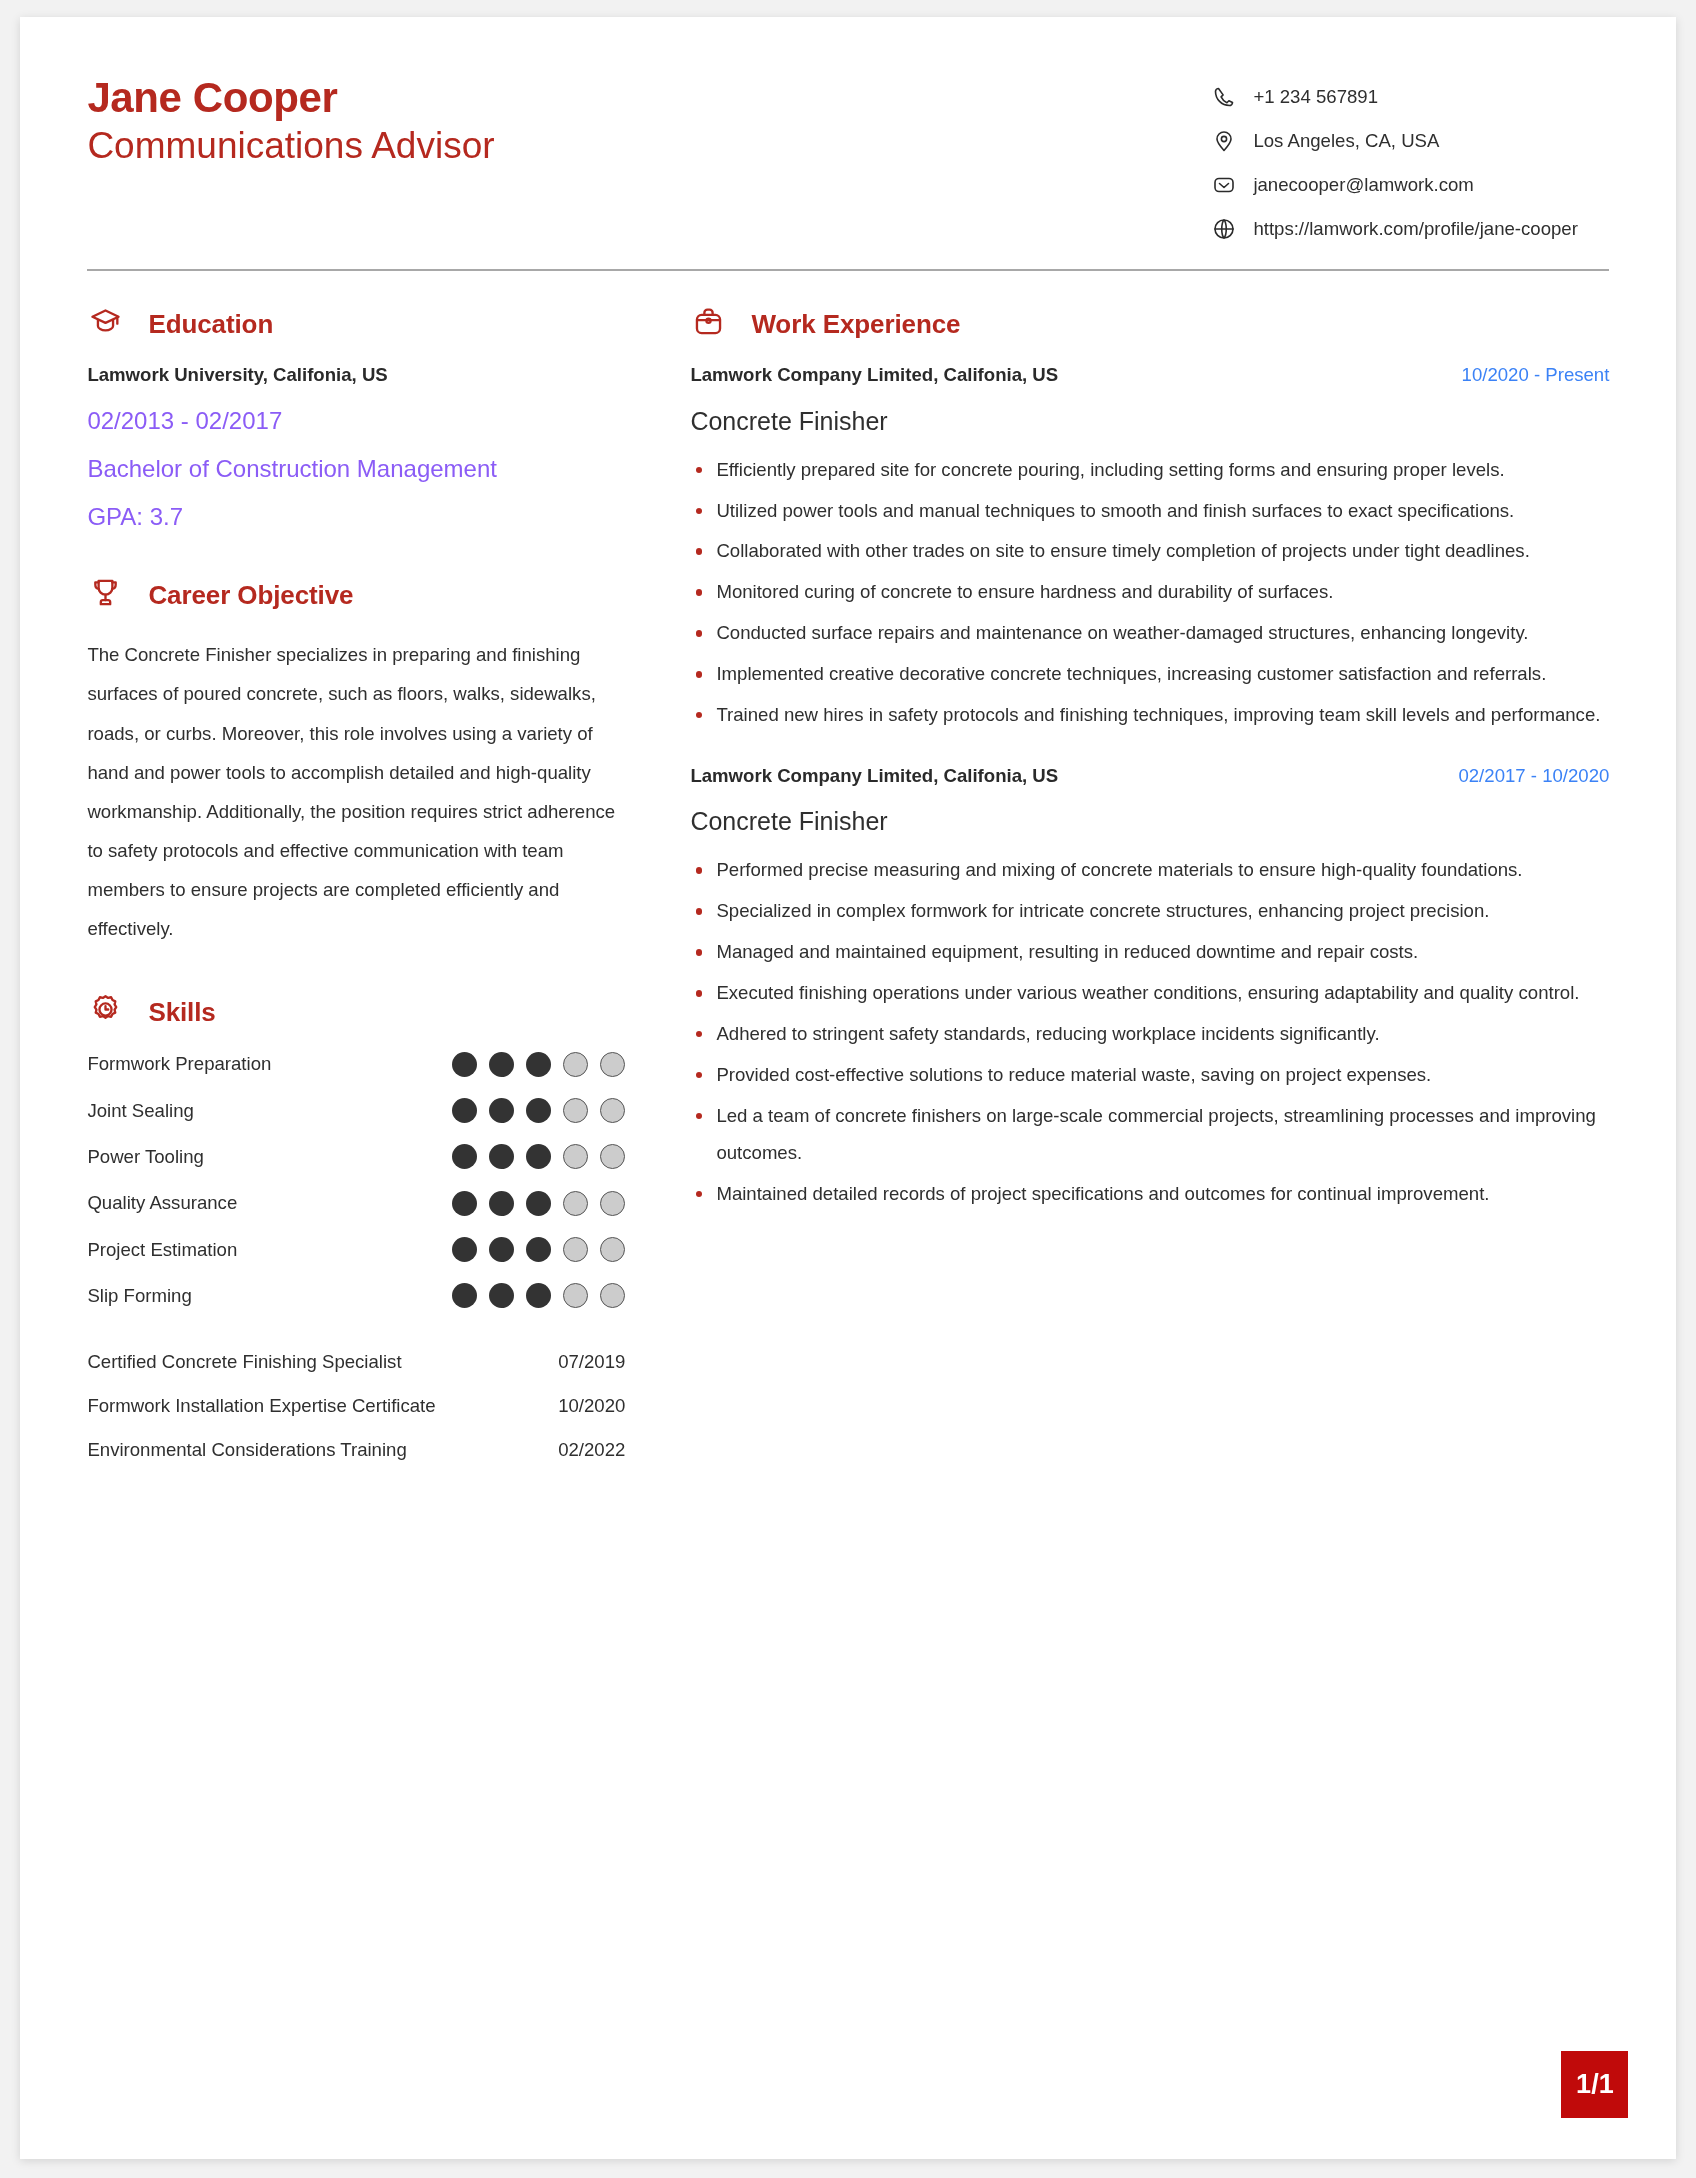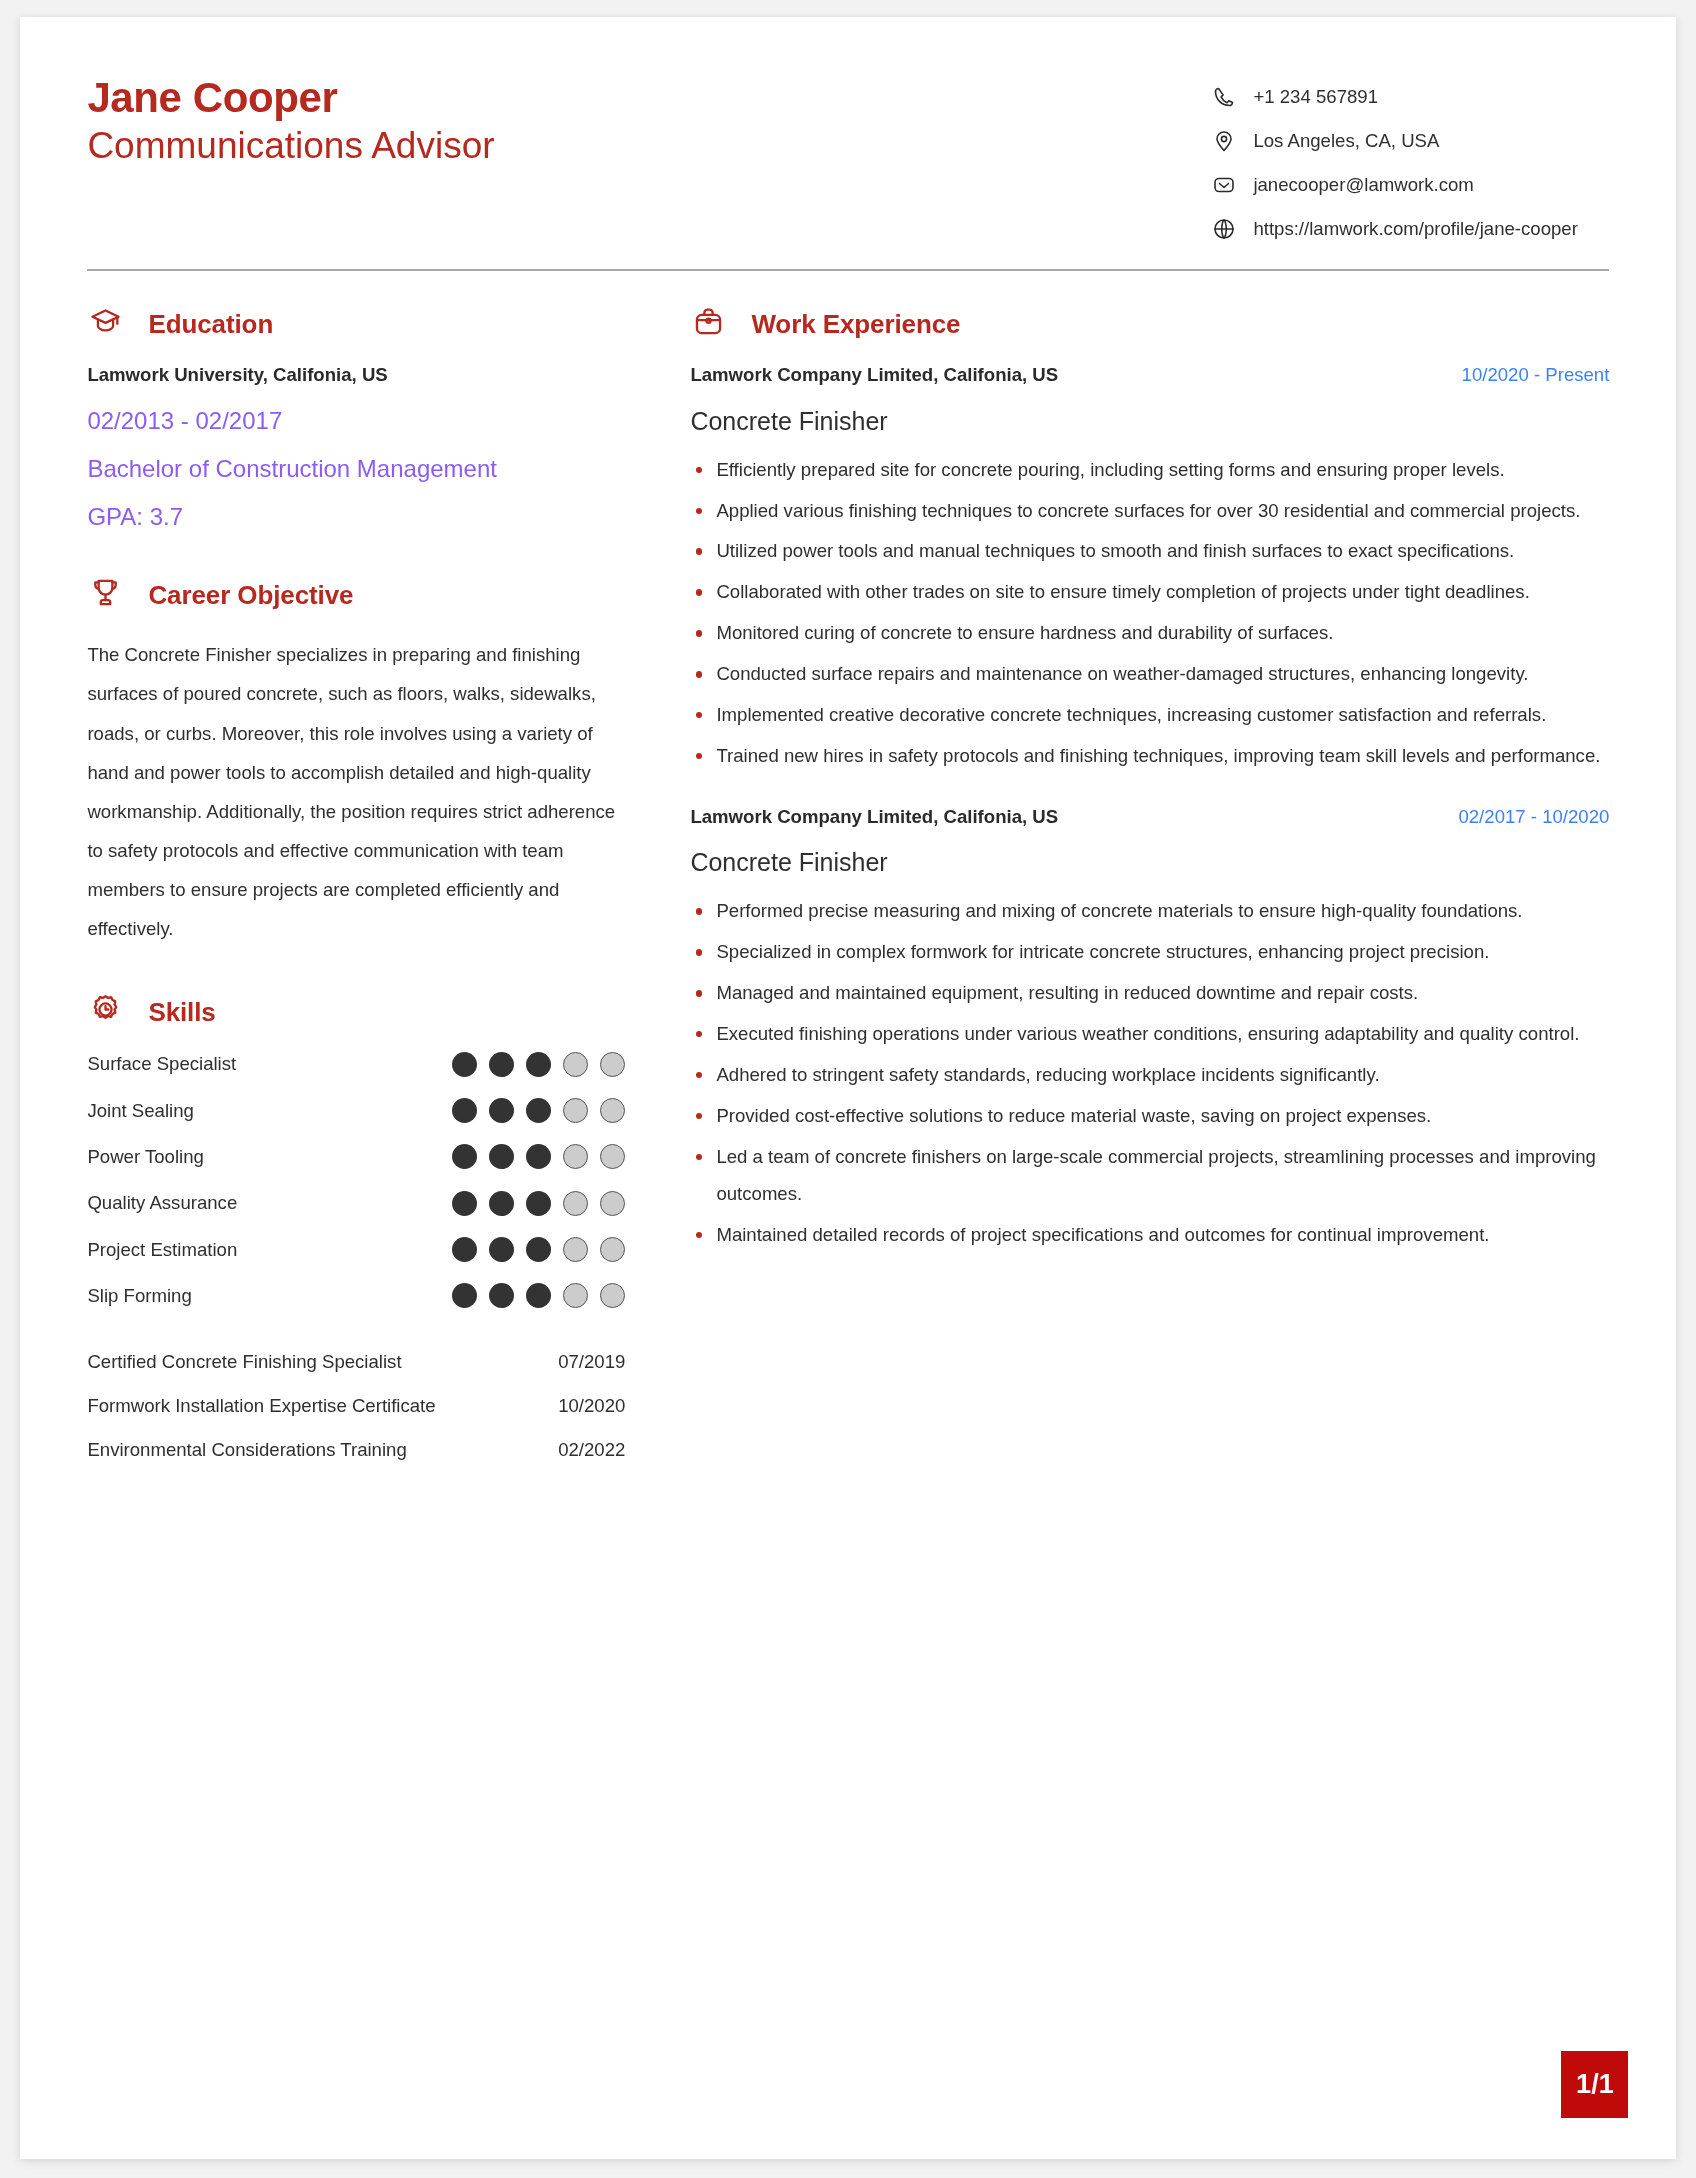--- a/index.html
+++ b/index.html
@@ -363,21 +363,21 @@
               <svg width="33" height="33" viewBox="0 0 24 24" fill="none" stroke="currentColor" stroke-width="1.7" stroke-linecap="round" stroke-linejoin="round">
                 <path d="M12 2.4 l1.9 1.2 2.2-.5 1 2 2 1 -.5 2.2 1.2 1.9 -1.2 1.9 .5 2.2 -2 1 -1 2 -2.2-.5 -1.9 1.2 -1.9-1.2 -2.2 .5 -1-2 -2-1 .5-2.2 -1.2-1.9 1.2-1.9 -.5-2.2 2-1 1-2 2.2 .5 z"></path>
                 <circle cx="12" cy="12" r="4.4"></circle>
                 <path d="M12 9.6 V12 h2"></path>
               </svg>
             </span>
             <span class="section-title">Skills</span>
           </div>
 
           <div class="skill-row">
-            <span class="skill-name">Surface Specialist</span>
+            <span class="skill-name">Formwork Preparation</span>
             <span class="dots">
               <span class="dot filled"></span>
               <span class="dot filled"></span>
               <span class="dot filled"></span>
               <span class="dot empty"></span>
               <span class="dot empty"></span>
             </span>
           </div>
 
           <div class="skill-row">
@@ -470,21 +470,20 @@
           </div>
 
           <div class="job">
             <div class="job-head">
               <span class="job-company">Lamwork Company Limited, Califonia, US</span>
               <span class="job-dates">10/2020 - Present</span>
             </div>
             <div class="job-role">Concrete Finisher</div>
             <ul class="bullets">
               <li class="bullet">Efficiently prepared site for concrete pouring, including setting forms and ensuring proper levels.</li>
-              <li class="bullet">Applied various finishing techniques to concrete surfaces for over 30 residential and commercial projects.</li>
               <li class="bullet">Utilized power tools and manual techniques to smooth and finish surfaces to exact specifications.</li>
               <li class="bullet">Collaborated with other trades on site to ensure timely completion of projects under tight deadlines.</li>
               <li class="bullet">Monitored curing of concrete to ensure hardness and durability of surfaces.</li>
               <li class="bullet">Conducted surface repairs and maintenance on weather-damaged structures, enhancing longevity.</li>
               <li class="bullet">Implemented creative decorative concrete techniques, increasing customer satisfaction and referrals.</li>
               <li class="bullet">Trained new hires in safety protocols and finishing techniques, improving team skill levels and performance.</li>
             </ul>
           </div>
 
           <div class="job">

